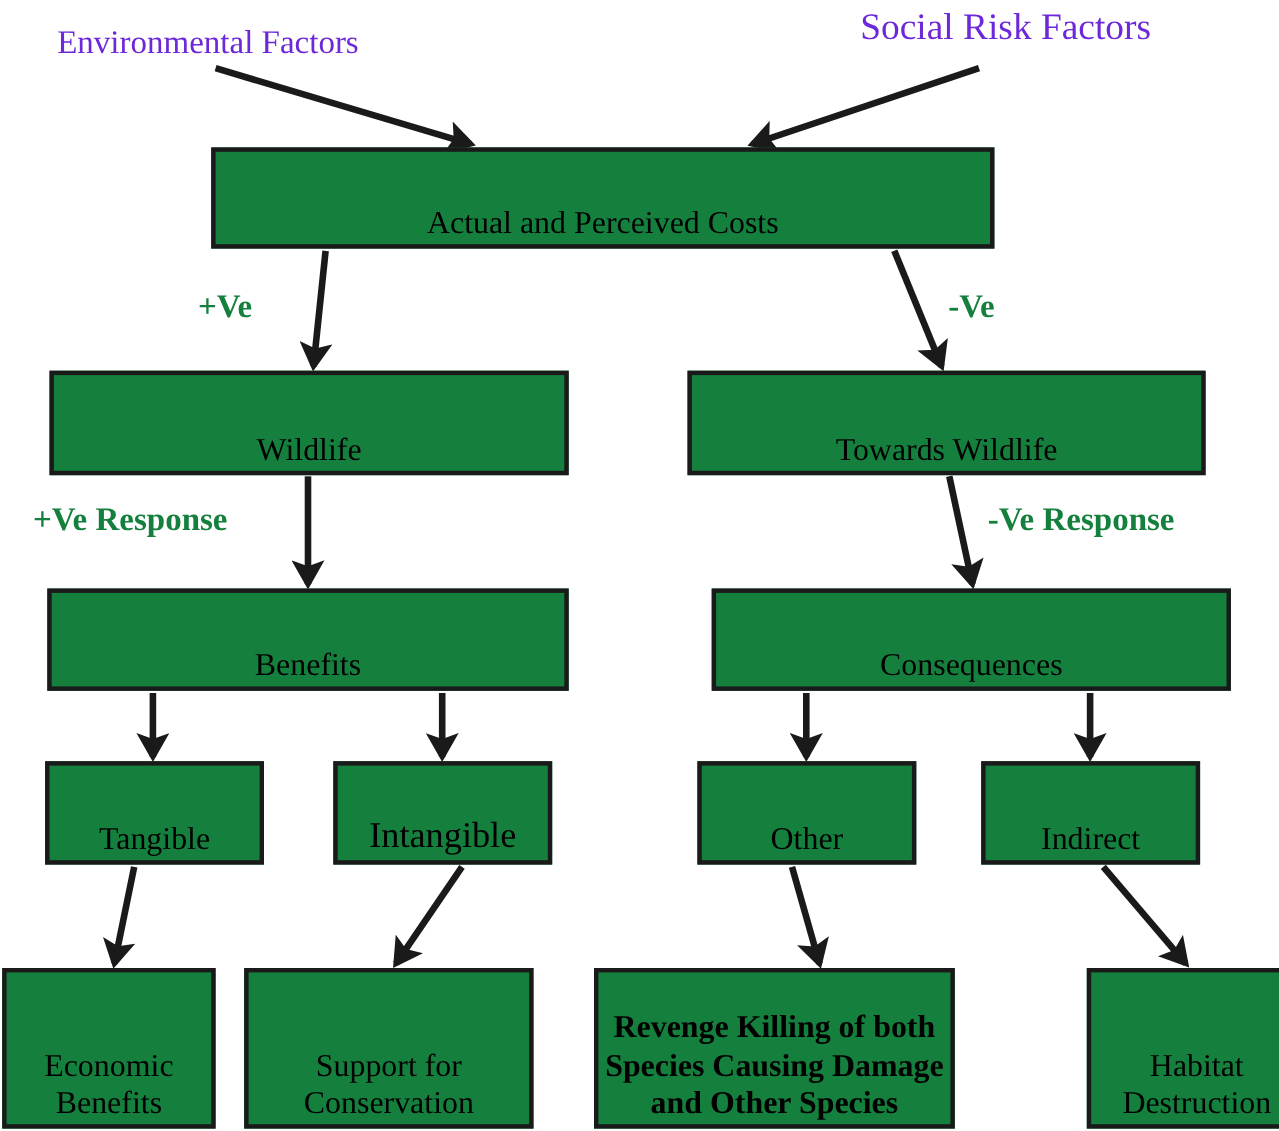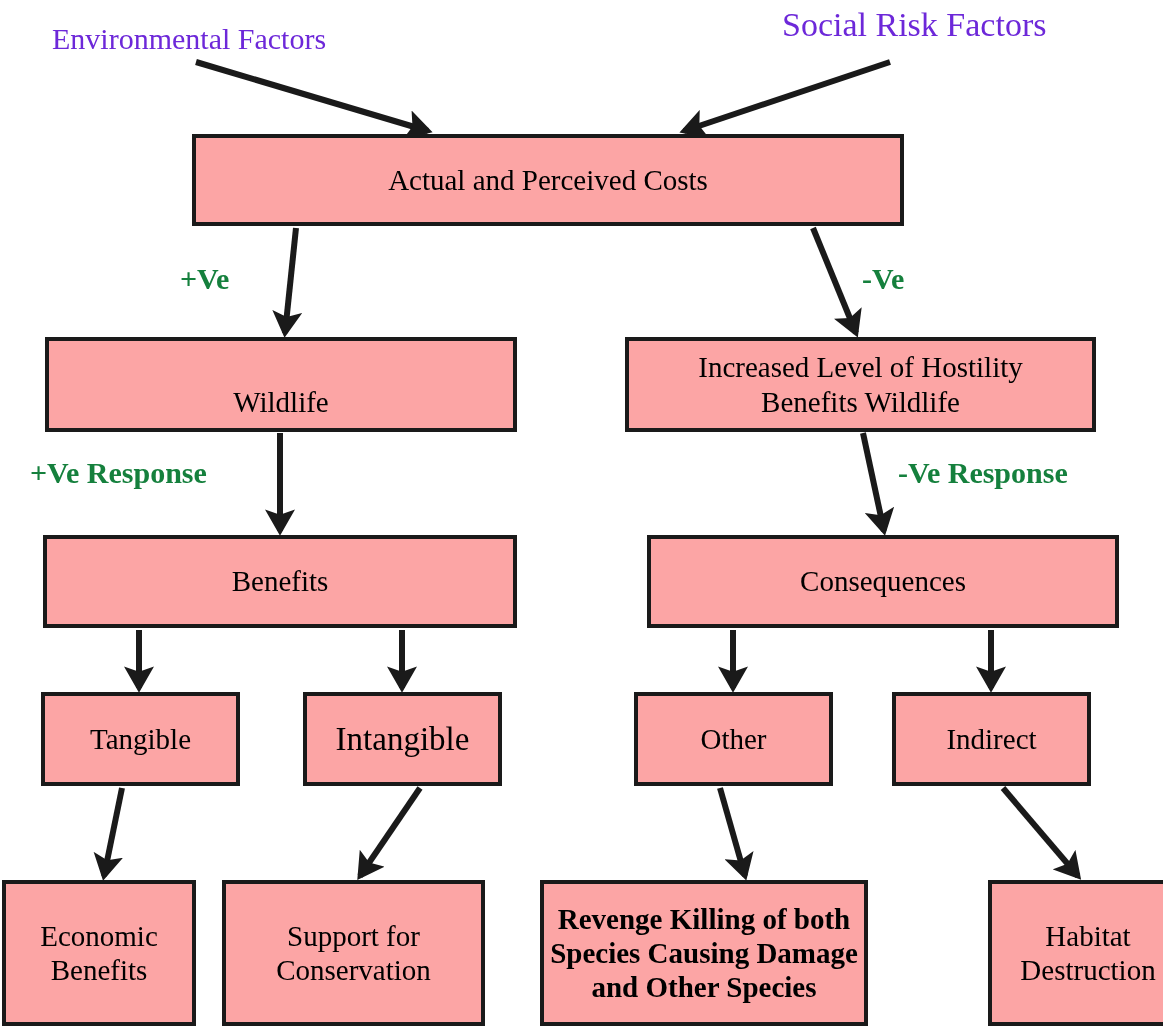--- a/index.html
+++ b/index.html
@@ -20,23 +20,23 @@
     left: 0;
     top: 0;
     width: 1163px;
     height: 1028px;
     overflow: visible;
   }
   .node-box {
     position: absolute;
     box-sizing: border-box;
     border: 4px solid #1a1a1a;
-    background: #fca5a5;
+    background: #15803d;
     display: flex;
-    align-items: center;
+    align-items: flex-end;
     justify-content: center;
     text-align: center;
     color: #000000;
     line-height: 1.18;
     padding: 2px 6px;
   }
   .node-label {
     display: block;
     width: 100%;
   }
@@ -94,21 +94,21 @@
       <div class="edge-label" style="left: 898px; top: 458px; font-size: 30px;">-Ve Response</div>
     </div>
   <div id="nodes-group">
       <div class="node-box" style="left: 192px; top: 134px; width: 712px; height: 92px; font-size: 29px; border-color: rgb(26, 26, 26);">
         <span class="node-label"><span>Actual and Perceived Costs</span></span>
       </div>
       <div class="node-box" style="left: 45px; top: 337px; width: 472px; height: 95px; font-size: 29px; border-color: rgb(26, 26, 26);">
         <span class="node-label"><br><span>Wildlife</span></span>
       </div>
       <div class="node-box" style="left: 625px; top: 337px; width: 471px; height: 95px; font-size: 29px; border-color: rgb(26, 26, 26);">
-        <span class="node-label"><span>Increased Level of Hostility</span><br><span>Benefits Wildlife</span></span>
+        <span class="node-label"><br><span>Towards Wildlife</span></span>
       </div>
       <div class="node-box" style="left: 43px; top: 535px; width: 474px; height: 93px; font-size: 29px; border-color: rgb(26, 26, 26);">
         <span class="node-label"><span>Benefits</span></span>
       </div>
       <div class="node-box" style="left: 647px; top: 535px; width: 472px; height: 93px; font-size: 29px; border-color: rgb(26, 26, 26);">
         <span class="node-label"><span>Consequences</span></span>
       </div>
       <div class="node-box" style="left: 41px; top: 692px; width: 199px; height: 94px; font-size: 29px; border-color: rgb(26, 26, 26);">
         <span class="node-label"><span>Tangible</span></span>
       </div>

